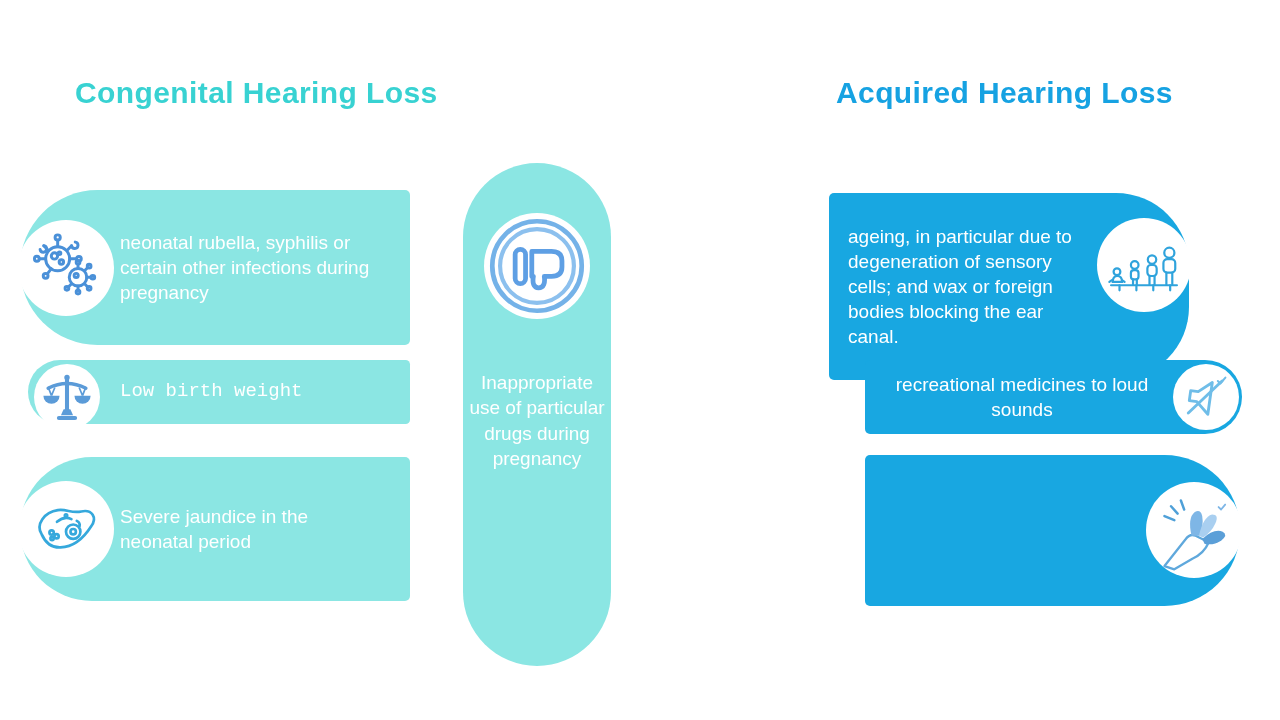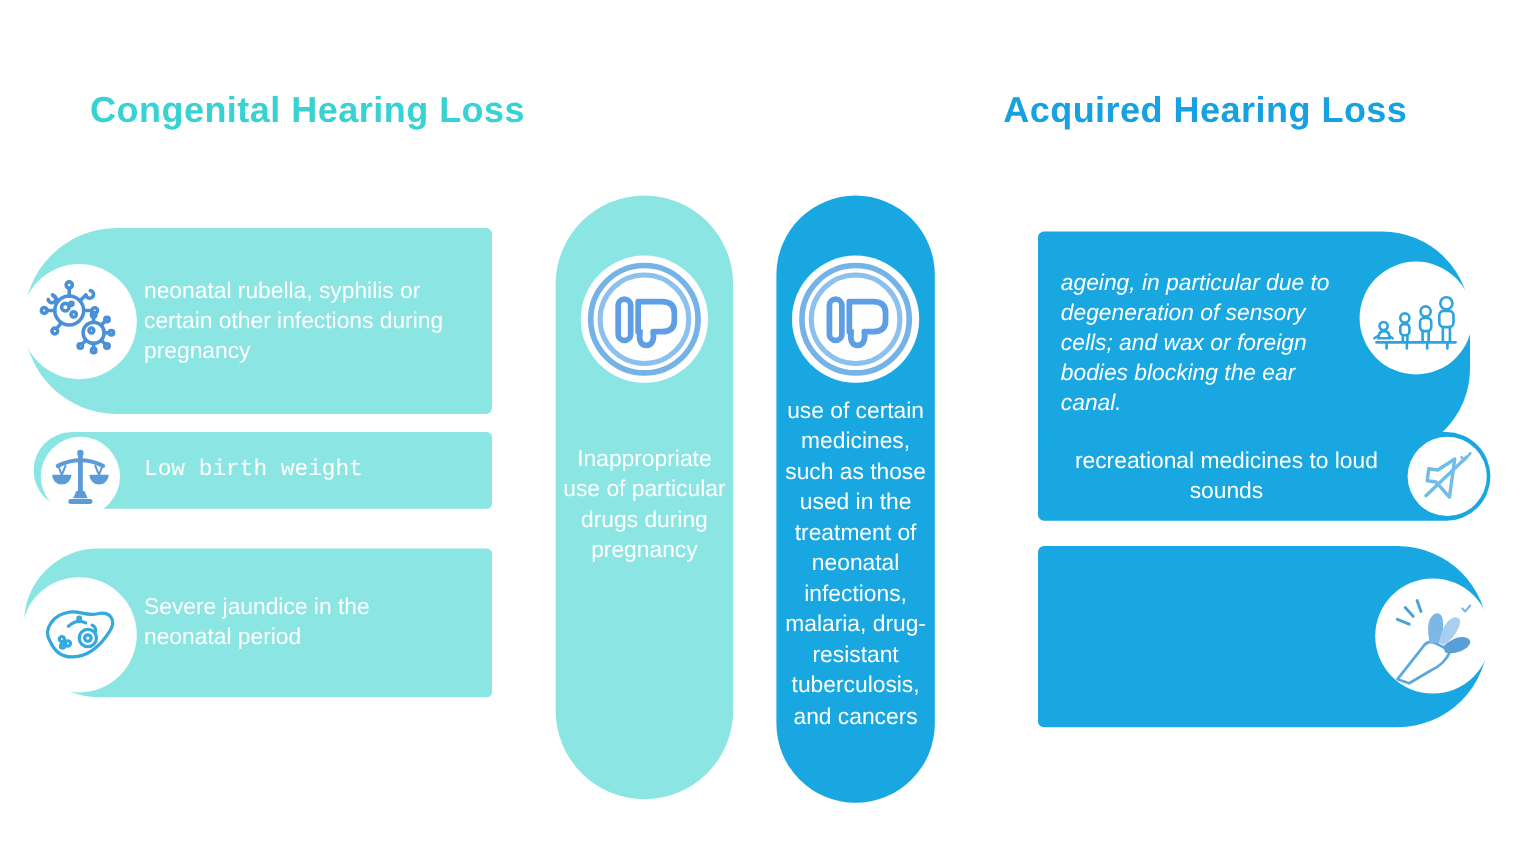--- a/index.html
+++ b/index.html
@@ -12,23 +12,23 @@
   .title{position:absolute;font-size:30px;font-weight:700;letter-spacing:.4px;white-space:nowrap;}
   .title-teal{left:75px;top:76px;color:var(--teal-head);}
   .title-blue{left:836px;top:76px;color:var(--blue-head);}
 
   .box{position:absolute;color:#fff;}
   .teal-bg{background:var(--teal);}
   .blue-bg{background:var(--blue);}
 
   .cbox1{left:20px;top:190px;width:390px;height:155px;border-radius:78px 5px 5px 78px;}
   .cbox2{left:28px;top:360px;width:382px;height:64px;border-radius:37px 5px 5px 37px;font-family:Liberation Mono, monospace;}
-  .cbox3{left:20px;top:457px;width:390px;height:124px;border-radius:72px 5px 5px 72px;}
+  .cbox3{left:20px;top:457px;width:390px;height:144px;border-radius:72px 5px 5px 72px;}
 
-  .abox1{left:865px;top:193px;width:360px;height:187px;border-radius:5px 73px 73px 5px;font-style:italic;}
+  .abox1{left:829px;top:193px;width:360px;height:187px;border-radius:5px 73px 73px 5px;}
   .abox2{left:865px;top:360px;width:377px;height:74px;border-radius:5px 37px 37px 5px;}
   .abox3{left:865px;top:455px;width:375px;height:151px;border-radius:5px 76px 76px 5px;}
 
   .icon-circle{position:absolute;background:#fff;border-radius:50%;
                display:flex;align-items:center;justify-content:center;}
   .cbox1 .icon-circle{width:96px;height:96px;left:-2px;top:30px;}
   .cbox2 .icon-circle{width:66px;height:66px;left:6px;top:4px;}
   .cbox3 .icon-circle{width:96px;height:96px;left:-2px;top:24px;}
   .abox1 .icon-circle{width:94px;height:94px;right:-2px;top:25px;}
   .abox2 .icon-circle{width:66px;height:66px;right:3px;top:4px;}
@@ -136,31 +136,20 @@
       <svg width="104" height="104" viewBox="0 0 100 100" fill="none" stroke-linejoin="round" stroke-linecap="round">
         <circle cx="50" cy="50" r="43" stroke="#74B2E8" stroke-width="4.5"></circle>
         <circle cx="50" cy="50" r="35.5" stroke="#8CC0EE" stroke-width="4"></circle>
         <rect x="29" y="34" width="10" height="33" rx="5" stroke="#5E9FE4" stroke-width="4.6"></rect>
         <path d="M45 36 H64 Q74 36 74 45 V51 Q74 60 64 60 H57 C58 66 56.5 71 51.5 71 C46.5 71 45.5 66 46.5 60 L45 60 Z" stroke="#5E9FE4" stroke-width="4.6"></path>
       </svg>
     </div>
     <div class="pill-text">Inappropriate use of particular drugs during pregnancy</div>
   </div>
 
-  <div class="pill blue-bg pill-blue">
-    <div class="icon-circle">
-      <svg width="104" height="104" viewBox="0 0 100 100" fill="none" stroke-linejoin="round" stroke-linecap="round">
-        <circle cx="50" cy="50" r="43" stroke="#74B2E8" stroke-width="4.5"></circle>
-        <circle cx="50" cy="50" r="35.5" stroke="#8CC0EE" stroke-width="4"></circle>
-        <rect x="29" y="34" width="10" height="33" rx="5" stroke="#5E9FE4" stroke-width="4.6"></rect>
-        <path d="M45 36 H64 Q74 36 74 45 V51 Q74 60 64 60 H57 C58 66 56.5 71 51.5 71 C46.5 71 45.5 66 46.5 60 L45 60 Z" stroke="#5E9FE4" stroke-width="4.6"></path>
-      </svg>
-    </div>
-    <div class="pill-text">use of certain medicines, such as those used in the treatment of neonatal infections, malaria, drug-resistant tuberculosis, and cancers</div>
-  </div>
 
   <div class="box blue-bg abox1">
     <div class="icon-circle">
       <svg width="76" height="68" viewBox="0 0 90 78" fill="none" stroke="#2FA3DC" stroke-width="2.6" stroke-linecap="round">
         <path d="M6 63 H84"></path>
         <path d="M16 63 V69 M36 63 V69 M56 63 V69 M76 63 V69"></path>
         <circle cx="13" cy="47" r="4"></circle>
         <path d="M8 59 Q8 52 13.5 52 Q19 52 19 59 Z" fill="none"></path>
         <path d="M7 57 L4 59 M19 57 L22 59"></path>
         <circle cx="34" cy="39" r="4.5"></circle>

